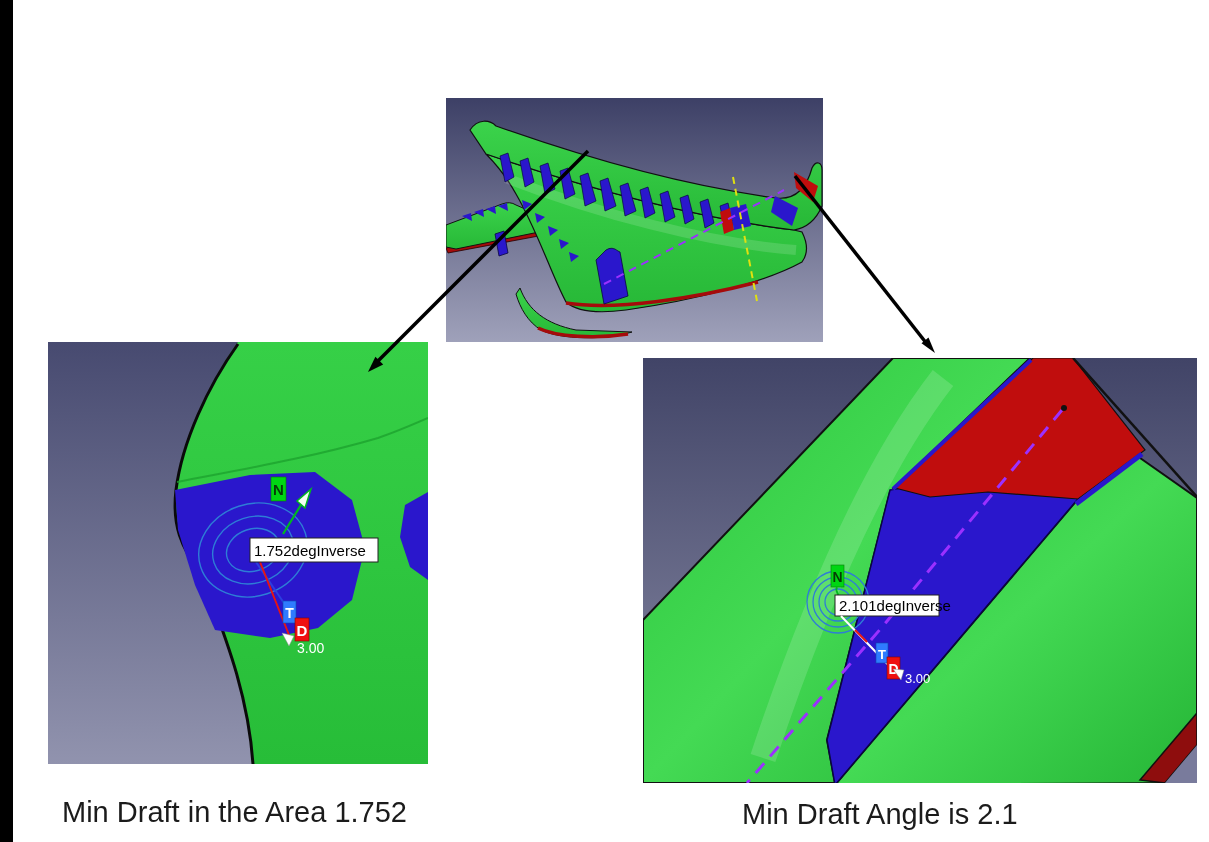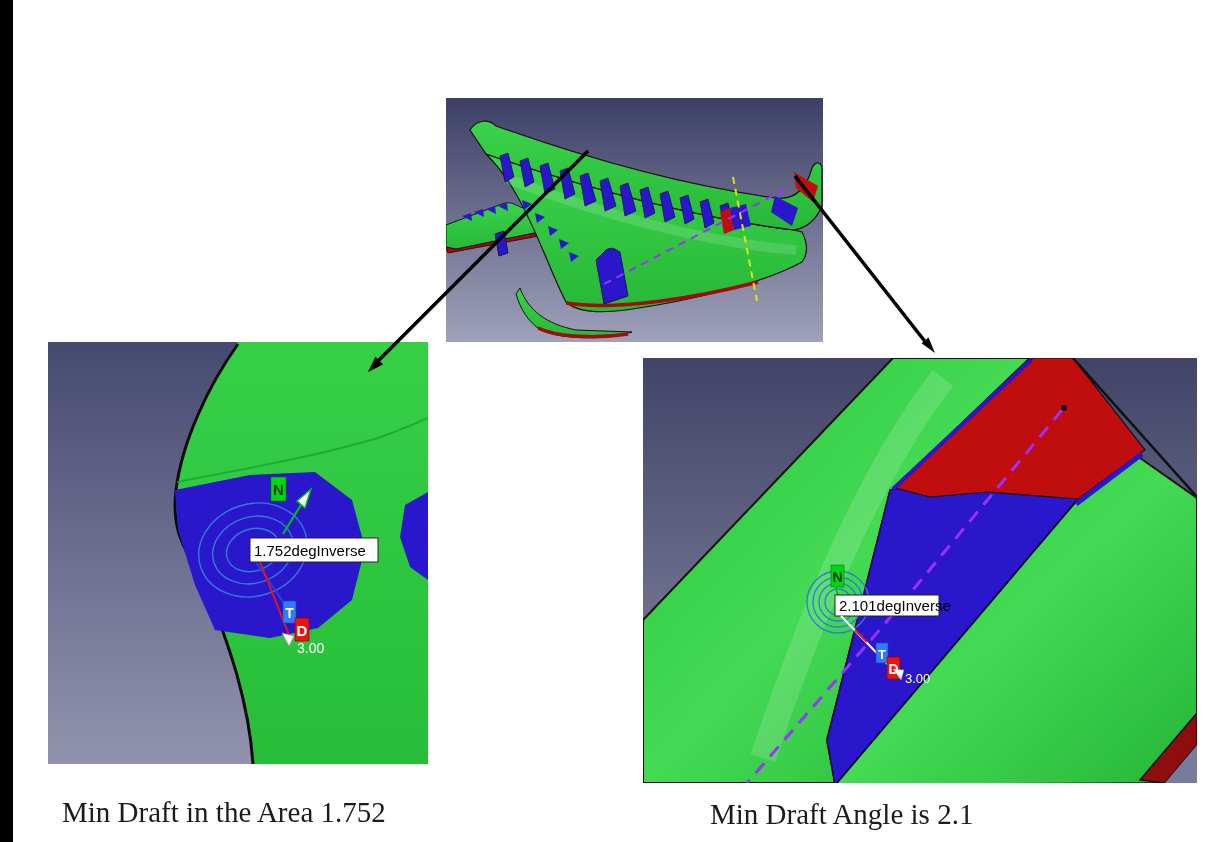--- a/index.html
+++ b/index.html
@@ -8,24 +8,24 @@
     font-family:"Liberation Sans", sans-serif;overflow:hidden;
   }
   .leftbar{position:absolute;left:0;top:0;width:13px;height:842px;background:#000;}
   .view{position:absolute;}
   #overview{left:446px;top:98px;width:377px;height:244px;}
   #leftview{left:48px;top:342px;width:380px;height:422px;}
   #rightview{left:643px;top:358px;width:554px;height:425px;}
   #arrow-overlay{position:absolute;left:0;top:0;width:1209px;height:842px;pointer-events:none;}
   .caption{
     position:absolute;color:#1b1b1b;font-size:29px;letter-spacing:0px;
-    font-family:Liberation Serif, serif;white-space:nowrap;
+    font-family:Liberation Sans, sans-serif;white-space:nowrap;
   }
   #caption-left{left:62px;top:796px;}
-  #caption-right{left:710px;top:798px;}
+  #caption-right{left:742px;top:798px;}
   svg text{font-family:"Liberation Sans", sans-serif;}
   .deglabel{font-size:15px;fill:#000;}
   .badge-letter{font-weight:bold;}
 </style>
 </head>
 <body>
 
 <div class="leftbar"></div>
 
 <svg id="overview" class="view" viewBox="0 0 377 244">

